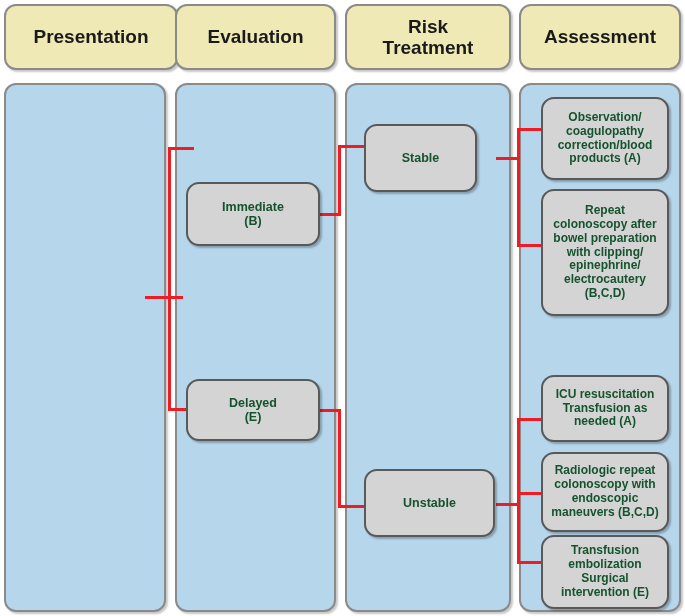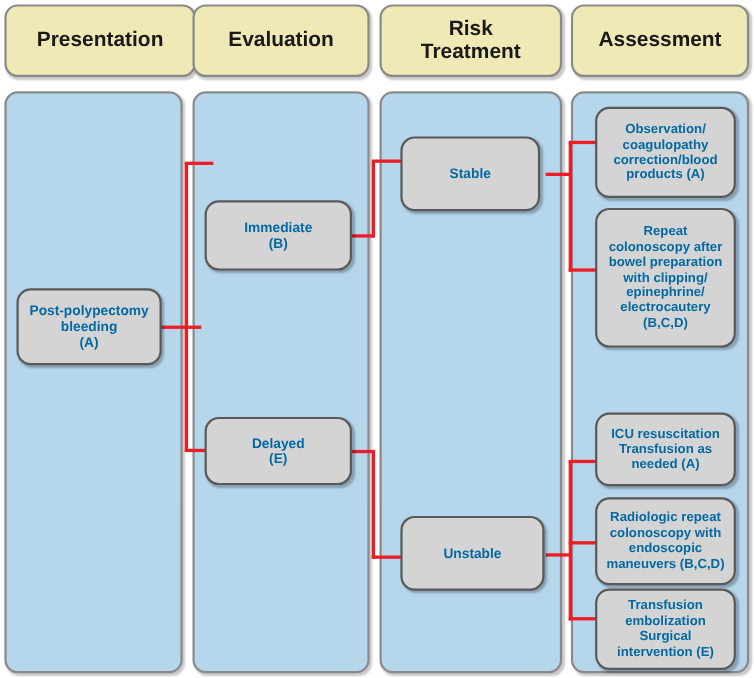--- a/index.html
+++ b/index.html
@@ -53,21 +53,21 @@
     position: absolute;
     background: #d4d4d4;
     border: 2px solid #595959;
     border-radius: 13px;
     box-shadow: 2px 2px 2px rgba(0,0,0,0.26);
     display: flex;
     align-items: center;
     justify-content: center;
     text-align: center;
     font-weight: bold;
-    color: #0369a1;
+    color: #14532d;
     line-height: 1.16;
     box-sizing: border-box;
     padding: 3px 6px;
     z-index: 5;
   }
   .node.sz-lg  { font-size: 12.5px; }
   .node.sz-md  { font-size: 12px; }
 
   
   .conn {
@@ -111,30 +111,27 @@
   <div class="conn v" style="left:517px; top:129px; height:118px;"></div>
   <div class="conn h" style="left:517px; top:128px; width:26px;"></div>
   <div class="conn h" style="left:517px; top:244px; width:26px;"></div>
 
   <div class="conn h" style="left:496px; top:503px; width:24px;"></div>
   <div class="conn v" style="left:517px; top:419px; height:145px;"></div>
   <div class="conn h" style="left:517px; top:418px; width:26px;"></div>
   <div class="conn h" style="left:517px; top:492px; width:26px;"></div>
   <div class="conn h" style="left:517px; top:561px; width:26px;"></div>
 
-  <div class="node sz-lg" style="left:15px; top:262px; width:132px; height:70px; white-space:pre-line;">Post-polypectomy
-bleeding
-(A)</div>
 
   <div class="node sz-lg" style="left:186px; top:379px; width:134px; height:62px; white-space:pre-line;">Delayed
 (E)</div>
   <div class="node sz-lg" style="left:186px; top:182px; width:134px; height:64px; white-space:pre-line;">Immediate
 (B)</div>
 
-  <div class="node sz-lg" style="left:364px; top:124px; width:127px; height:68px;">Stable</div>
+  <div class="node sz-lg" style="left:364px; top:124px; width:113px; height:68px;">Stable</div>
   <div class="node sz-lg" style="left:364px; top:469px; width:131px; height:68px;">Unstable</div>
 
   <div class="node sz-md" style="left:541px; top:97px; width:128px; height:83px; white-space:pre-line;">Observation/
 coagulopathy
 correction/blood
 products (A)</div>
   <div class="node sz-md" style="left:541px; top:189px; width:128px; height:127px; white-space:pre-line;">Repeat
 colonoscopy after
 bowel preparation
 with clipping/

